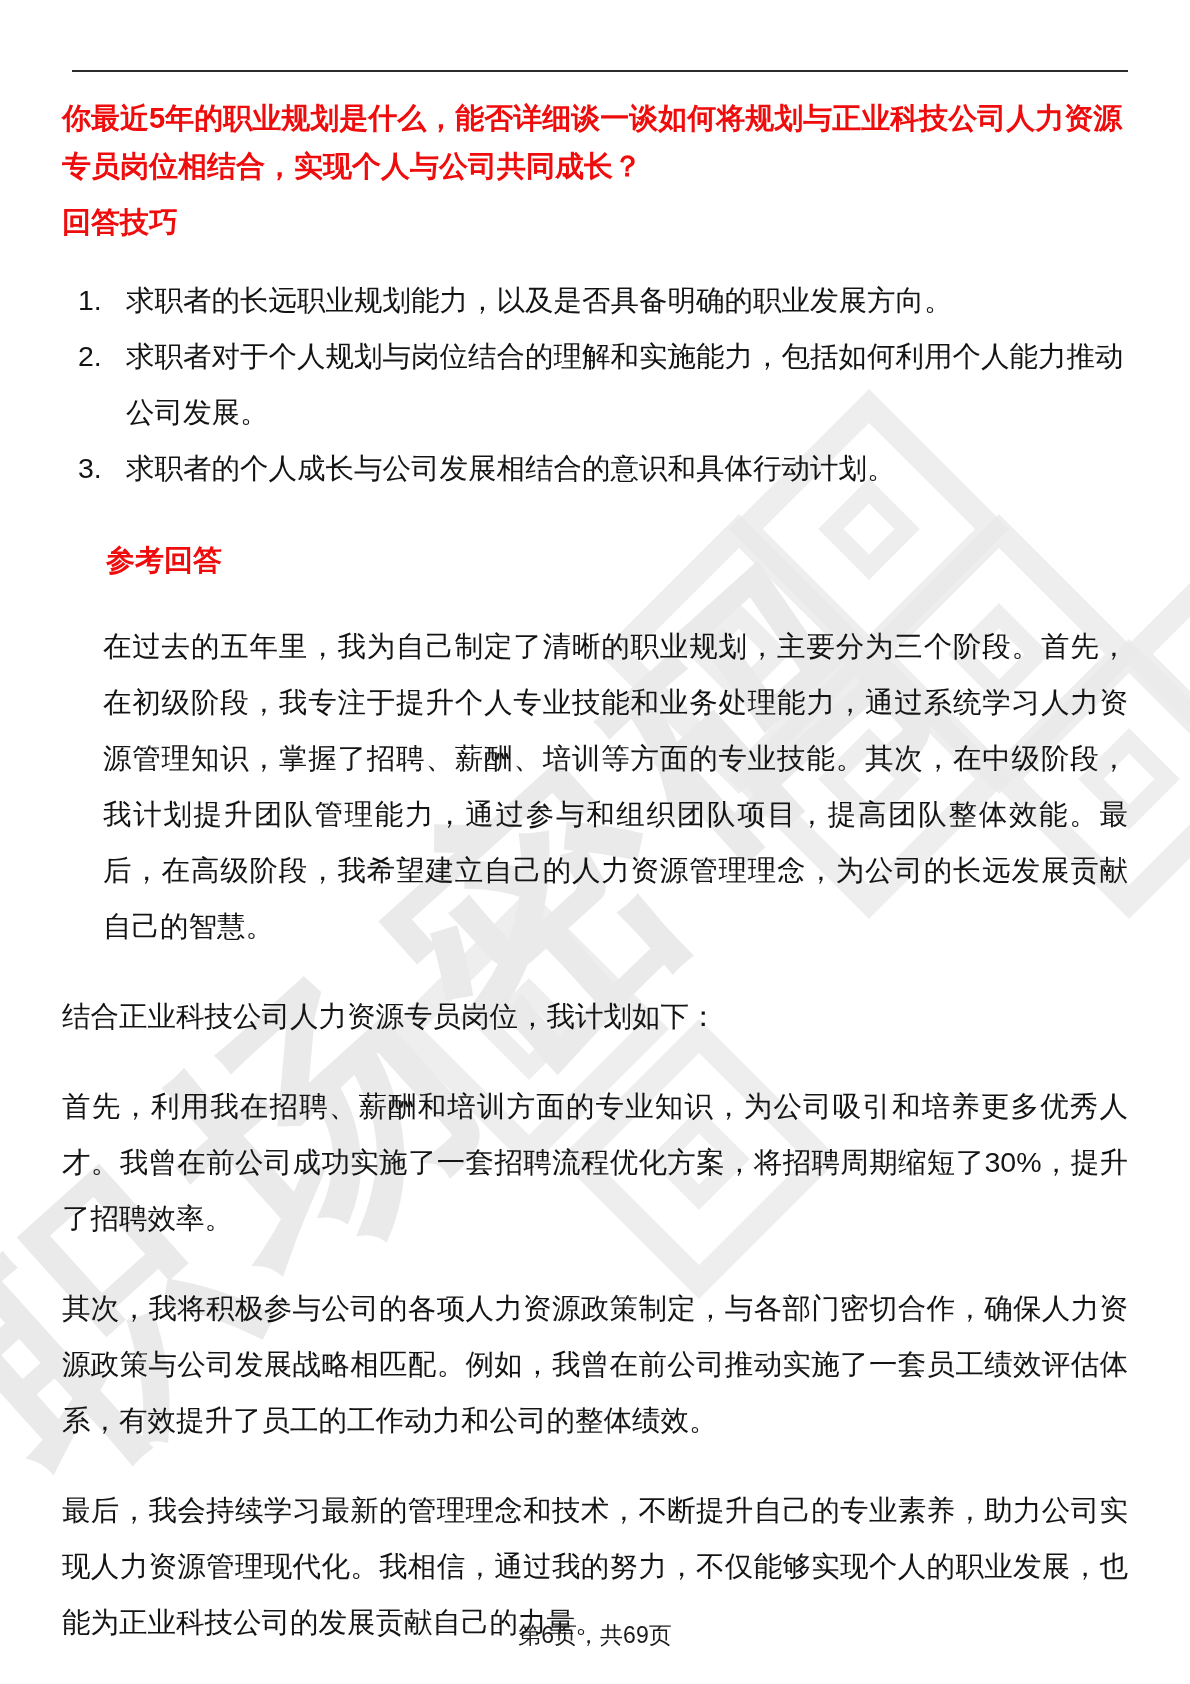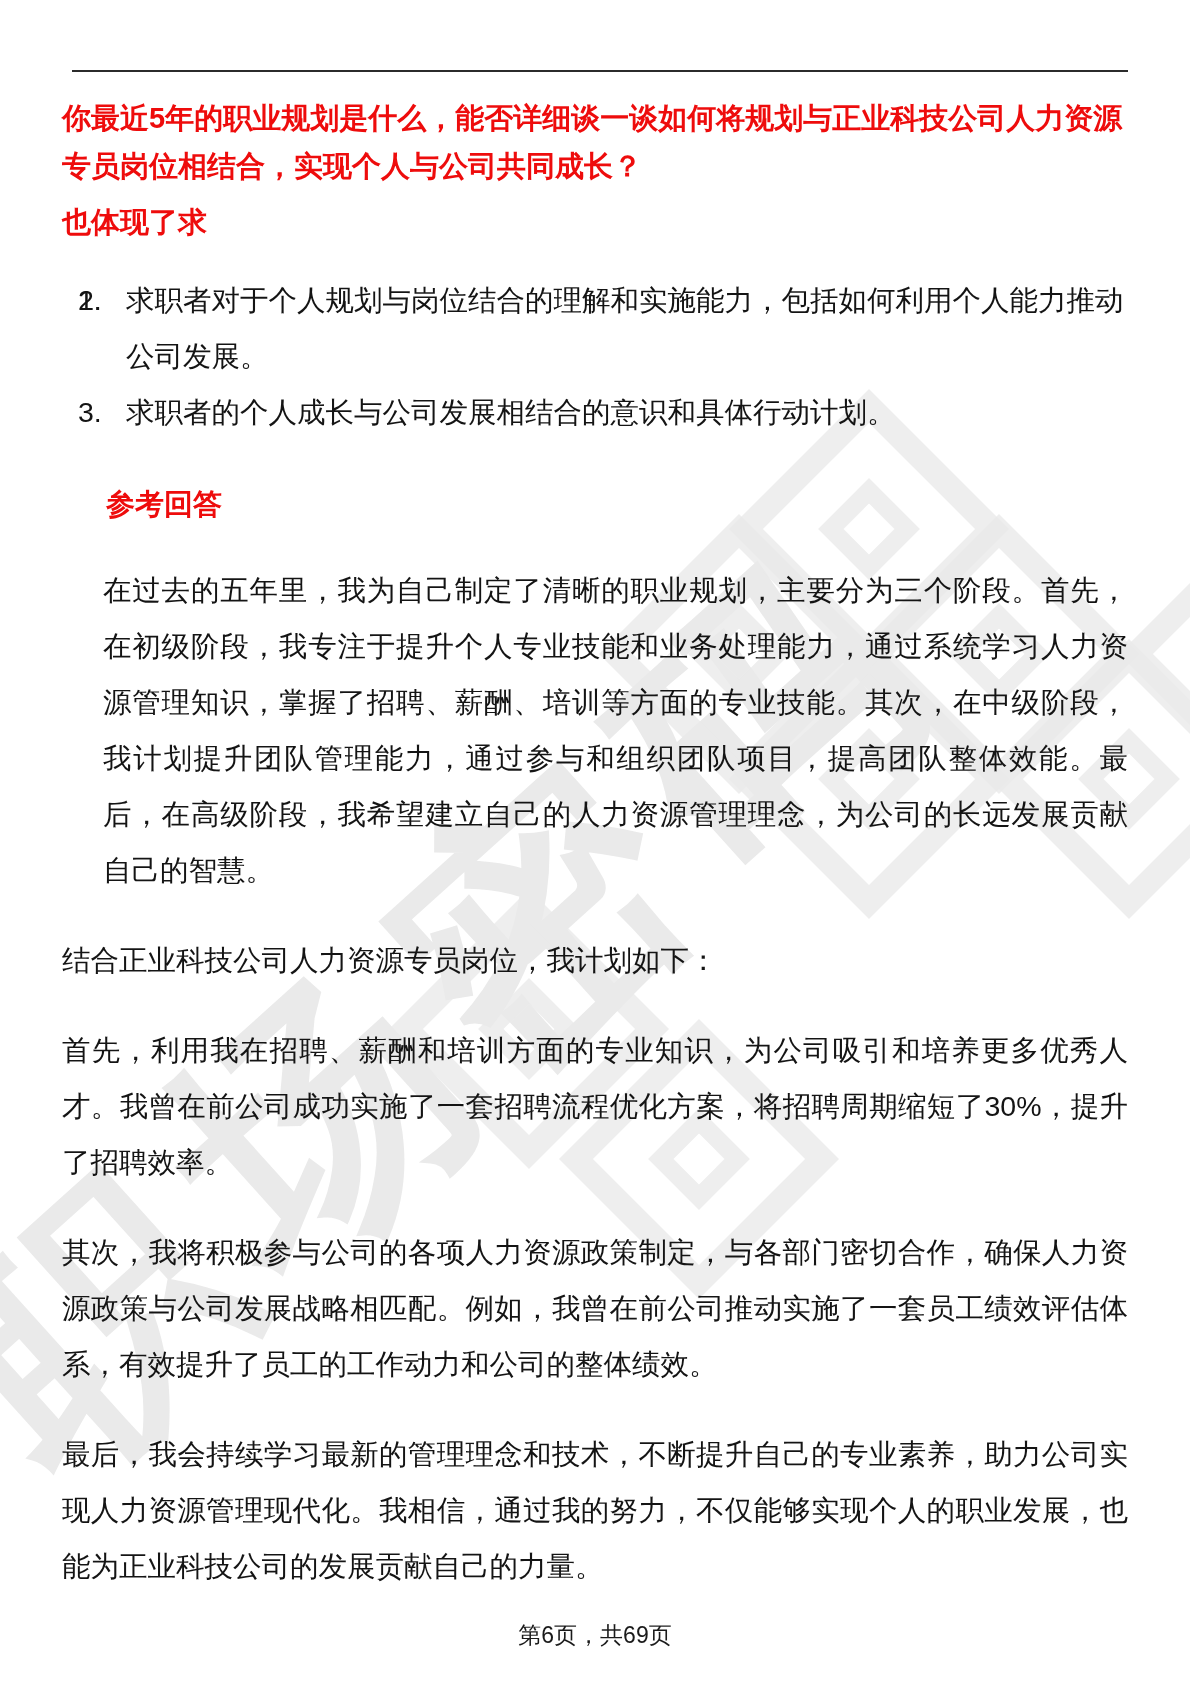--- a/index.html
+++ b/index.html
@@ -127,24 +127,24 @@
     <div class="wm-d" style="left:430px;top:930px;"></div>
     <div class="wm-d" style="left:600px;top:1060px;"></div>
   </div>
 
   <div class="content">
 
     <hr class="top-rule">
 
     <h1 class="question-title">你最近5年的职业规划是什么，能否详细谈一谈如何将规划与正业科技公司人力资源专员岗位相结合，实现个人与公司共同成长？</h1>
 
-    <h2 class="section-heading">也体现了求</h2>
+    <h2 class="section-heading">回答技巧</h2>
 
     <ol class="qlist">
-        <li><span class="num">1.</span></li>
+        <li><span class="num">1.</span><span>求职者的长远职业规划能力，以及是否具备明确的职业发展方向。</span></li>
         <li><span class="num">2.</span><span>求职者对于个人规划与岗位结合的理解和实施能力，包括如何利用个人能力推动公司发展。</span></li>
         <li><span class="num">3.</span><span>求职者的个人成长与公司发展相结合的意识和具体行动计划。</span></li>
       </ol>
 
     <h2 class="section-heading heading-answer">参考回答</h2>
 
     <p class="para first">在过去的五年里，我为自己制定了清晰的职业规划，主要分为三个阶段。首先，在初级阶段，我专注于提升个人专业技能和业务处理能力，通过系统学习人力资源管理知识，掌握了招聘、薪酬、培训等方面的专业技能。其次，在中级阶段，我计划提升团队管理能力，通过参与和组织团队项目，提高团队整体效能。最后，在高级阶段，我希望建立自己的人力资源管理理念，为公司的长远发展贡献自己的智慧。</p>
     <p class="para">结合正业科技公司人力资源专员岗位，我计划如下：</p>
     <p class="para">首先，利用我在招聘、薪酬和培训方面的专业知识，为公司吸引和培养更多优秀人才。我曾在前公司成功实施了一套招聘流程优化方案，将招聘周期缩短了30%，提升了招聘效率。</p>
     <p class="para">其次，我将积极参与公司的各项人力资源政策制定，与各部门密切合作，确保人力资源政策与公司发展战略相匹配。例如，我曾在前公司推动实施了一套员工绩效评估体系，有效提升了员工的工作动力和公司的整体绩效。</p>

